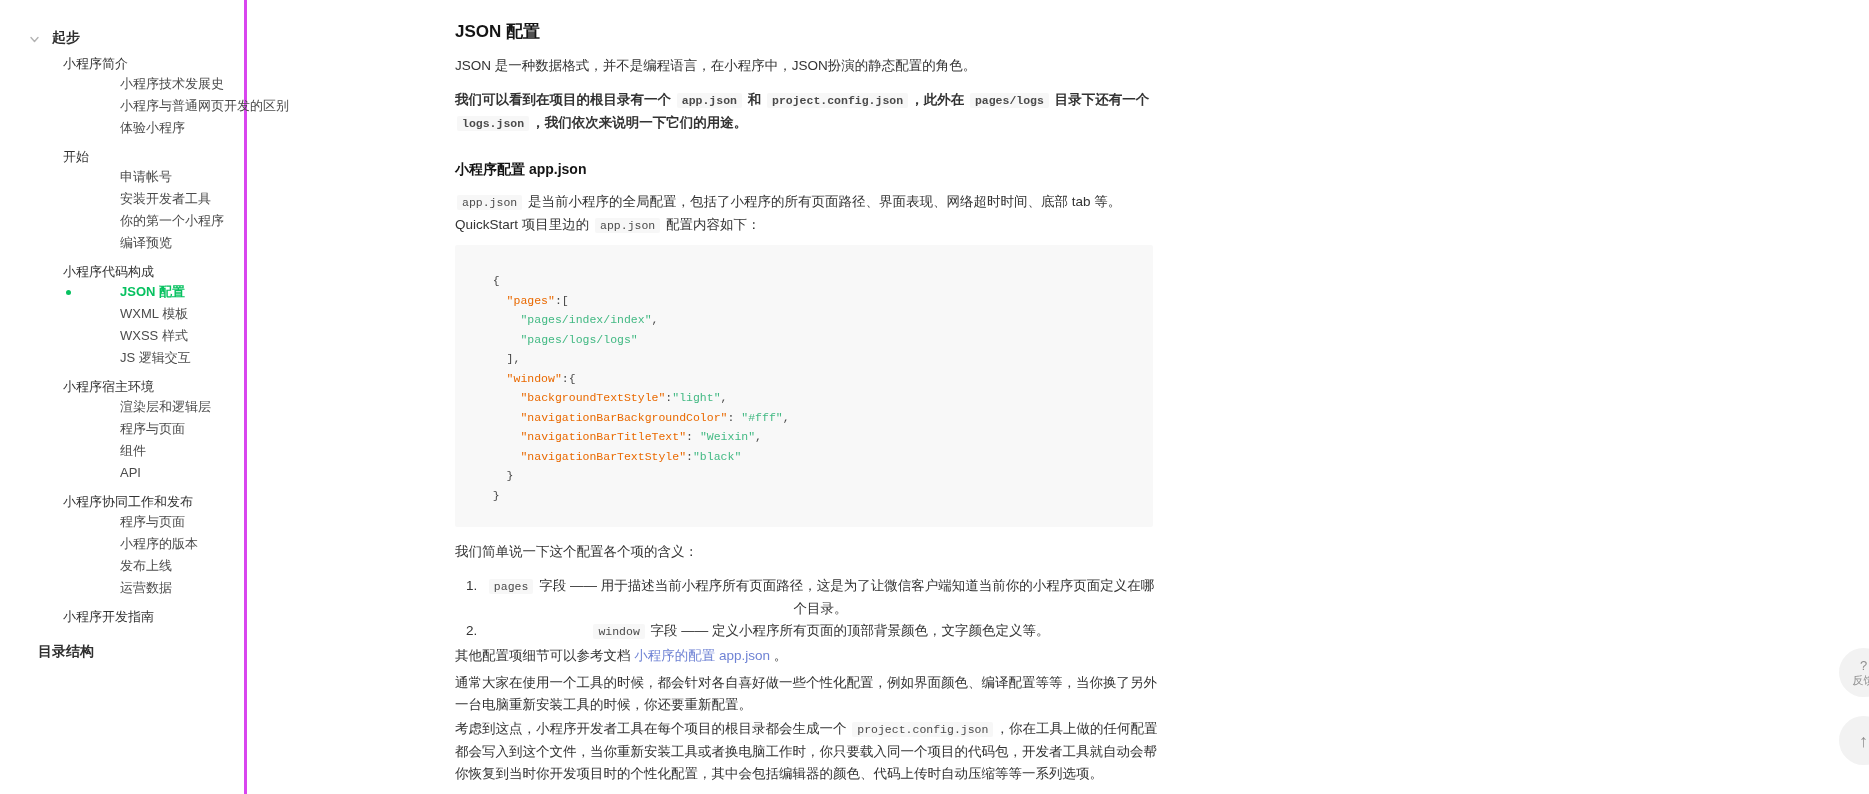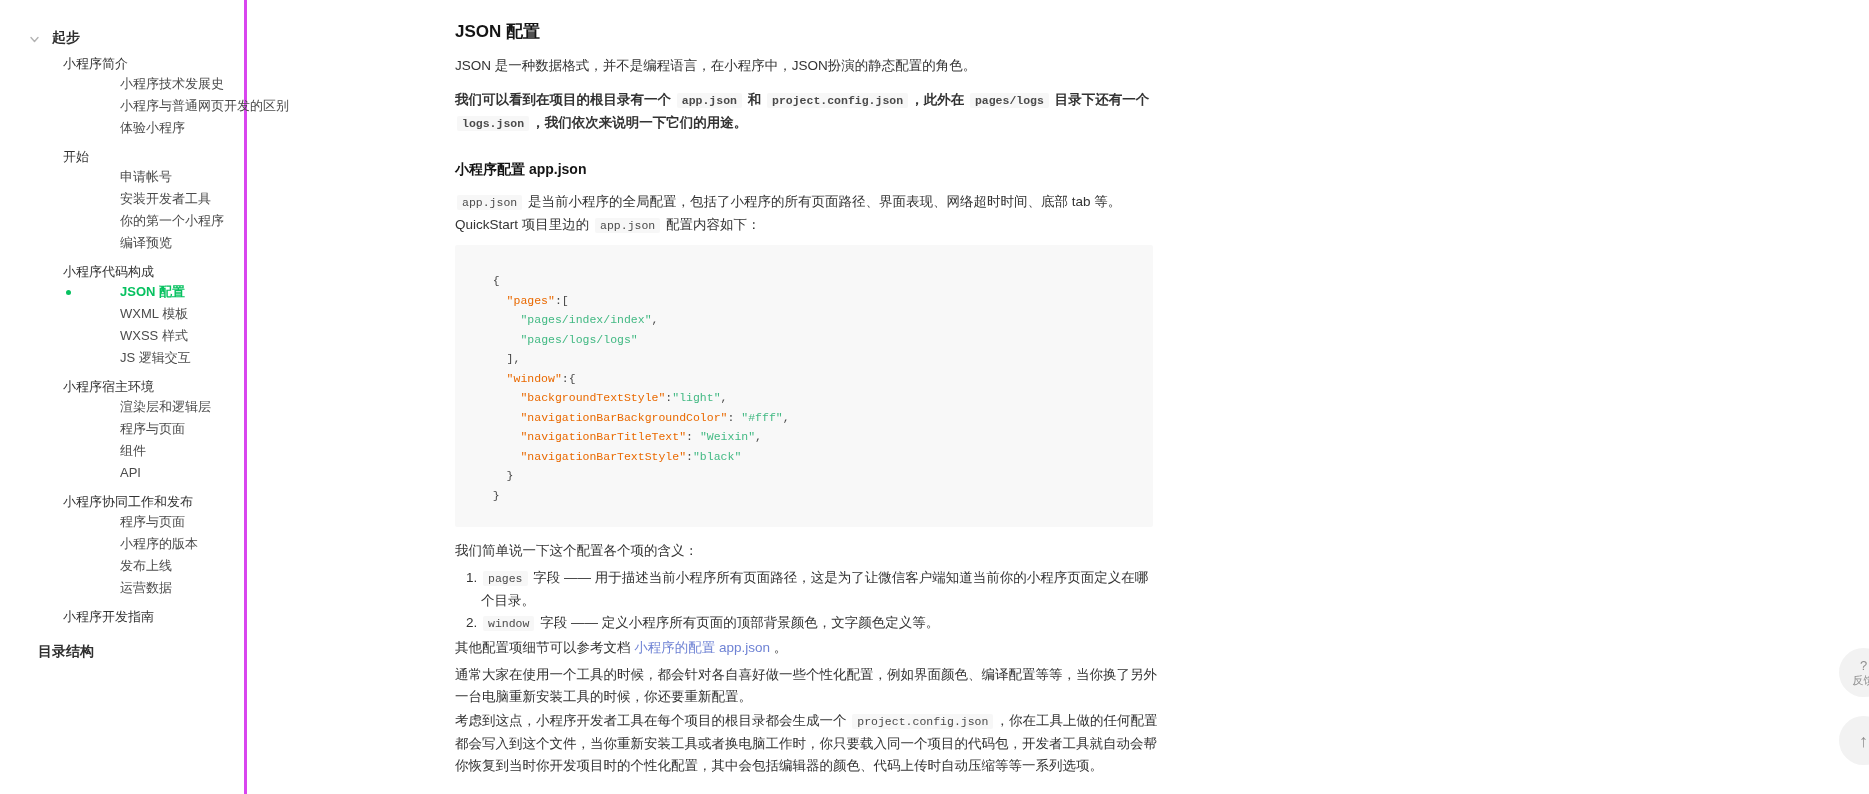--- a/index.html
+++ b/index.html
@@ -35,37 +35,37 @@
   .sb-bottom{
     margin-top:14px;padding-left:38px;height:22px;line-height:22px;
     font-size:14px;font-weight:700;color:#2f2f2f;cursor:pointer;
   }
   
   .main{position:absolute;left:455px;top:0;width:705px;}
   .main h2{margin:20px 0 0;font-size:17px;line-height:24px;font-weight:700;color:#141414;}
   .main h3{margin:23px 0 0;font-size:14px;line-height:22px;font-weight:700;color:#141414;}
   .para{margin:9px 0 0;font-size:13.5px;line-height:22px;color:#333;}
   .mt-p1{margin-top:11px;} .mt-p2{margin-top:12px;font-weight:bold;} .mt-p3{margin-top:11px;}
-  .mt-explain{margin-top:14px;font-family:Liberation Mono, monospace;} .mt-more1{margin-top:2px;}
+  .mt-explain{margin-top:14px;} .mt-more1{margin-top:2px;}
   .mt-h3b{margin-top:26px;} .mt-p6{margin-top:5px;} .mt-p7{margin-top:2px;}
   .icode{
     background:#f7f7f7;border-radius:2px;padding:1px 5px;margin:0 2px;
     font-family:"Liberation Mono","DejaVu Sans Mono",monospace;
     font-size:11.5px;color:#4a4a4a;
   }
   .dlink{color:#6e82d4;text-decoration:none;cursor:pointer;}
   .codeblock{
     margin:8px 0 0;width:698px;box-sizing:border-box;background:#f8f8f8;border-radius:2px;
     padding:26px 24px 22px;
     font-family:"Liberation Mono","DejaVu Sans Mono",monospace;
     font-size:11.5px;white-space:pre;overflow:hidden;
   }
   .cline{height:19.5px;line-height:19.5px;}
   .tk-k{color:#e96900;} .tk-s{color:#42b983;} .tk-p{color:#474747;}
-  .num-list{margin:4px 0 0;padding-left:26px;font-size:13.5px;color:#333;}
+  .num-list{margin:12px 0 0;padding-left:26px;font-size:13.5px;color:#333;text-align:center;}
   .num-list li{line-height:22px;}
   
   .float-btn{
     position:fixed;right:-19px;width:49px;height:49px;border-radius:50%;
     background:#f2f2f2;display:flex;flex-direction:column;align-items:center;
     justify-content:center;color:#8f8f8f;cursor:pointer;user-select:none;
   }
   .fb-feedback{top:648px;}
   .fb-top{top:716px;}
   .fb-q{font-size:13px;line-height:15px;}

